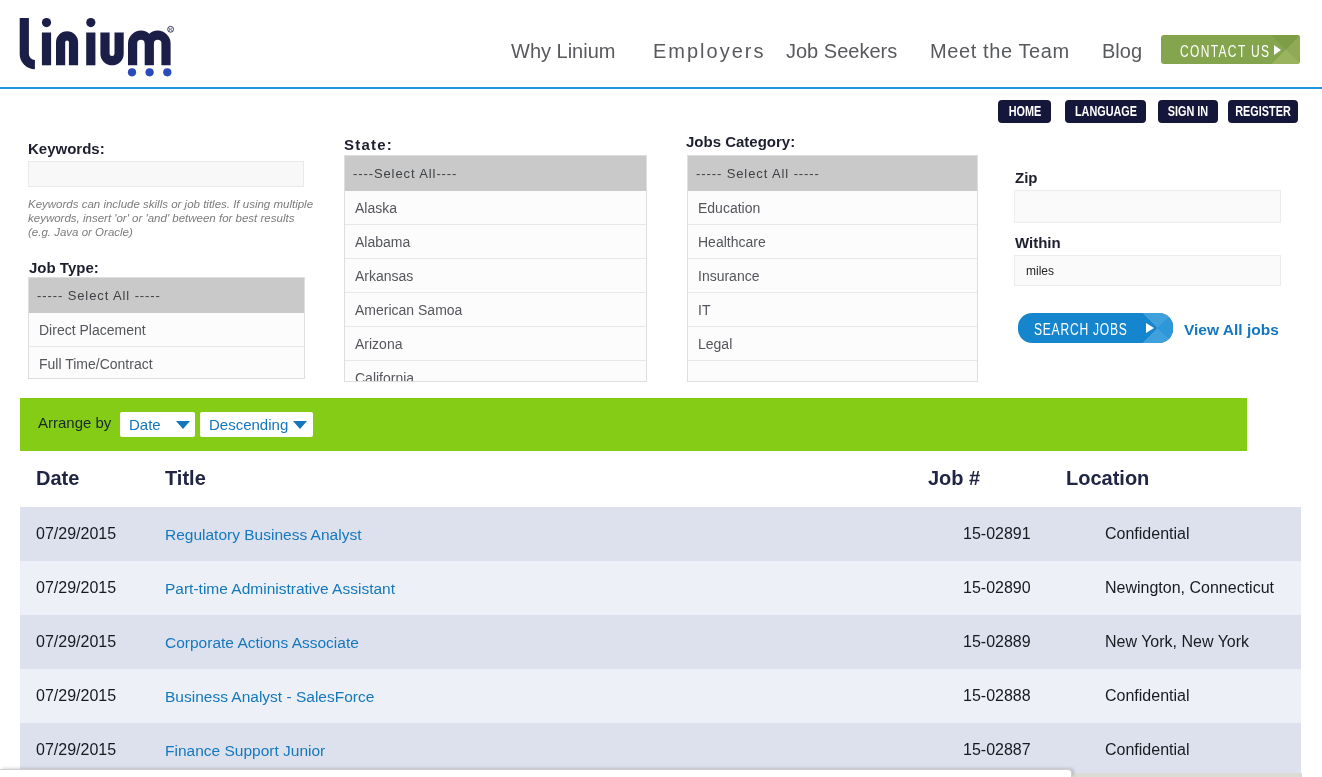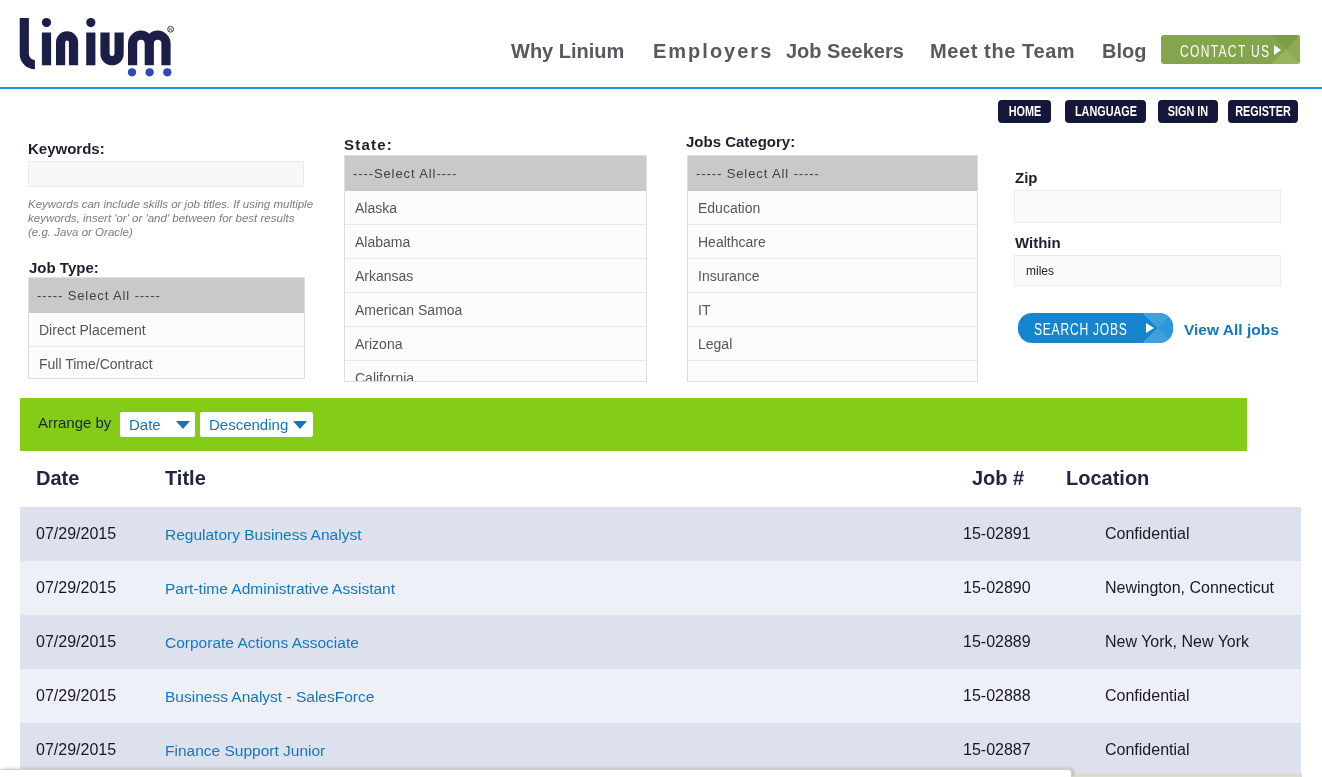--- a/index.html
+++ b/index.html
@@ -1,20 +1,20 @@
 <!DOCTYPE html>
 <html><head>
 <meta charset="utf-8">
 <style>
 * { margin:0; padding:0; box-sizing:border-box; }
 html,body { width:1322px; height:777px; background:#fff; overflow:hidden;
   font-family:"Liberation Sans", sans-serif; position:relative; }
 .abs { position:absolute; }
 
-.navlink { position:absolute; top:40px; font-size:20px; color:#58595d; white-space:nowrap;font-weight:bold; }
+.navlink { position:absolute; top:40px; font-size:20px; color:#58595d; white-space:nowrap; }
 .contact { position:absolute; left:1161px; top:35px; width:139px; height:29px;
   background:#84a54d; border-radius:3px; overflow:hidden; }
 .contact .dec { position:absolute; right:0; top:0; width:29px; height:29px;
   background:conic-gradient(from -45deg, #7d9c46 0 90deg, #8fa956 90deg 180deg, #9ab35e 180deg 270deg, #84a54d 270deg 360deg); }
 .contact .txt { position:absolute; left:19px; top:8px; font-size:16px; letter-spacing:1.8px; color:#fff; transform:scaleX(0.75); transform-origin:left center; white-space:nowrap; }
 .contact .arr { position:absolute; left:113px; top:9.5px; width:0; height:0;
   border-left:7px solid #fff; border-top:5px solid transparent; border-bottom:5px solid transparent; }
 .blueline { position:absolute; left:0; top:87px; width:1322px; height:2px; background:#2196e0; }
 .dbtn { position:absolute; top:100px; height:23px; background:#14163a; border-radius:4px;
   color:#fff; font-weight:bold; text-align:center; line-height:23px; }
@@ -152,21 +152,21 @@
 <div class="viewall">View All jobs</div>
 
 <div class="bluebar">
   <div class="arrby">Arrange by</div>
   <div class="drop" style="left:100px; width:75px;"><span style="margin-left:9px;">Date</span><span class="tri" style="left:56px;"></span></div>
   <div class="drop" style="left:180px; width:113px;"><span style="margin-left:9px;">Descending</span><span class="tri" style="left:93px;"></span></div>
 </div>
 
 <div class="th" style="left:36px;">Date</div>
 <div class="th" style="left:165px;">Title</div>
-<div class="th" style="left:972px;">Job #</div>
+<div class="th" style="left:928px;">Job #</div>
 <div class="th" style="left:1066px;">Location</div>
 
 <div class="row rd" style="top:507px;">
   <span class="cdate">07/29/2015</span>
     <span class="ctitle">Regulatory Business Analyst</span>
   <span class="cjob">15-02891</span>
     <span class="cloc">Confidential</span>
 </div>
 <div class="row rl" style="top:561px;">
   <span class="cdate">07/29/2015</span>

